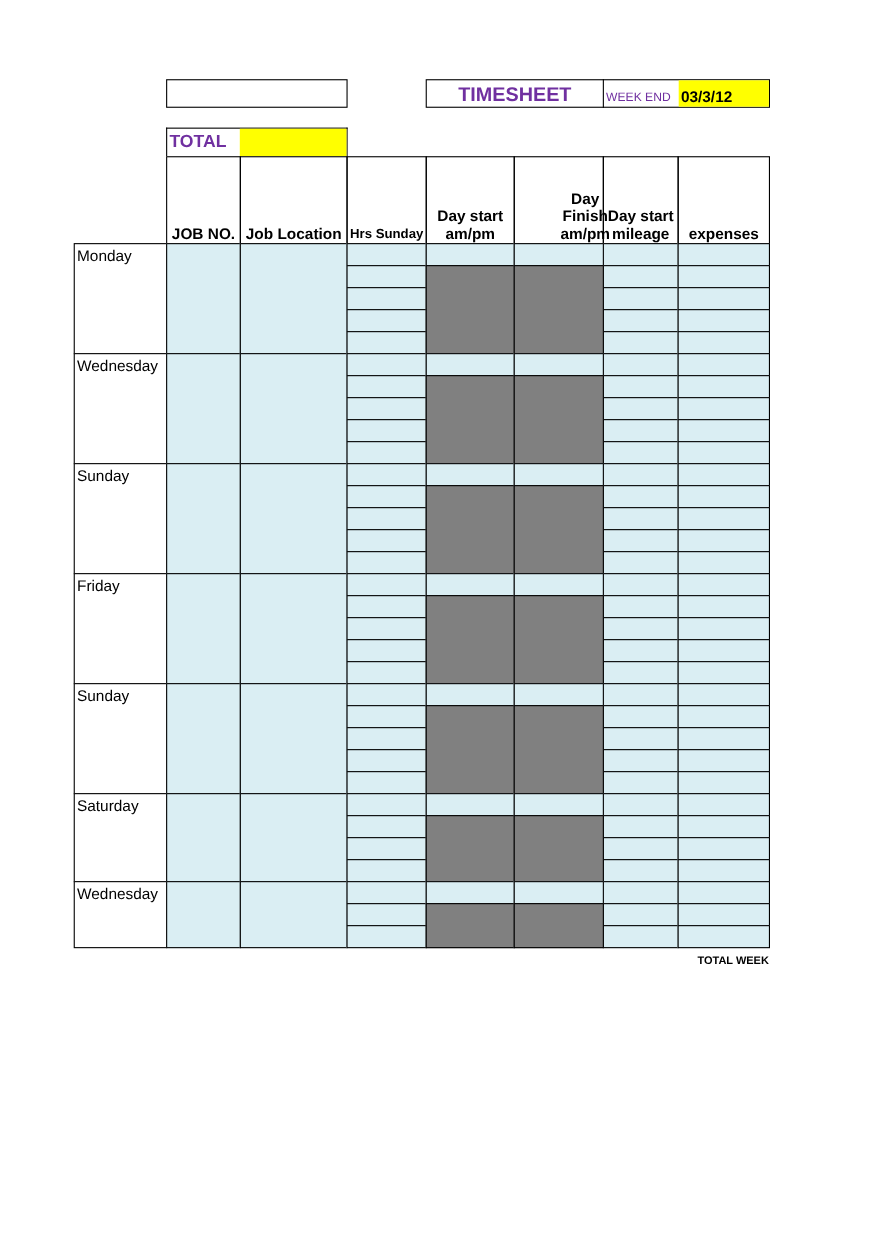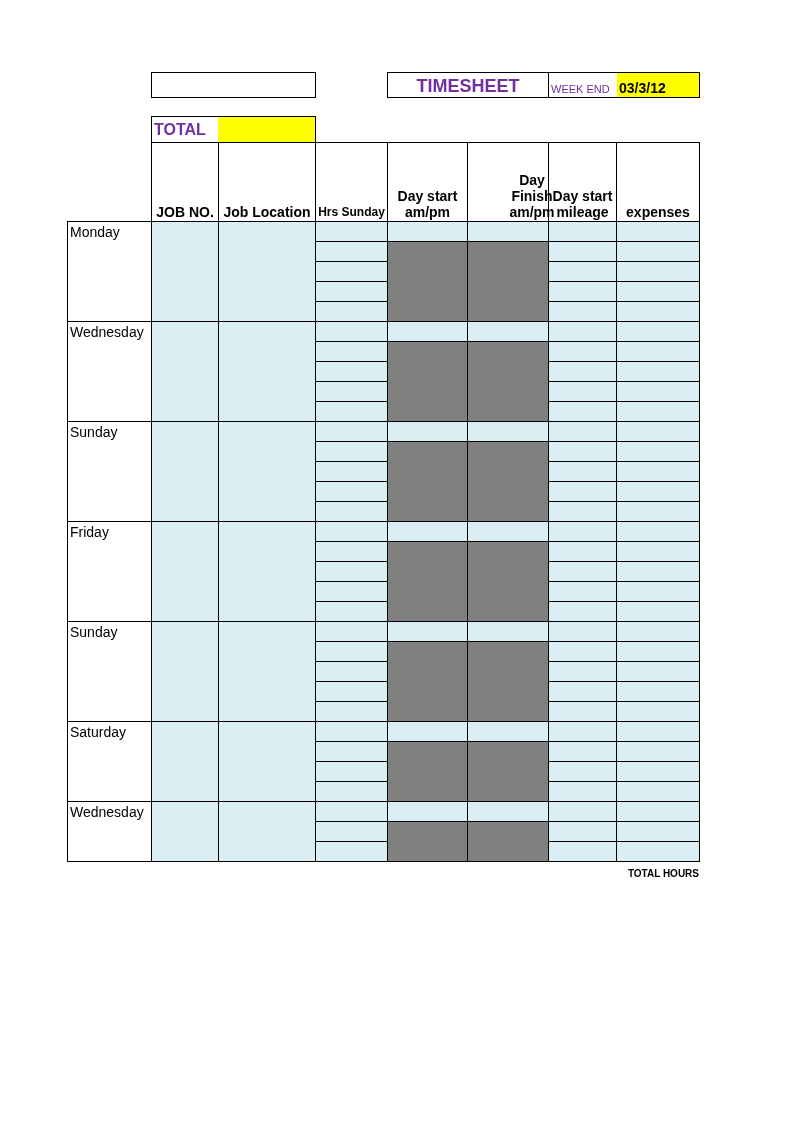--- a/index.html
+++ b/index.html
@@ -185,14 +185,14 @@
       <div class="cell blue" style="left: 616px; top: 821px; width: 84px; height: 21px;"></div>
       <div class="cell blue" style="left: 315px; top: 841px; width: 73px; height: 21px;"></div>
       <div class="cell blue" style="left: 548px; top: 841px; width: 69px; height: 21px;"></div>
       <div class="cell blue" style="left: 616px; top: 841px; width: 84px; height: 21px;"></div>
       <div class="cell blue" style="left: 387px; top: 801px; width: 81px; height: 21px;"></div>
       <div class="cell blue" style="left: 467px; top: 801px; width: 82px; height: 21px;"></div>
       <div class="cell grey" style="left: 387px; top: 821px; width: 81px; height: 41px;"></div>
       <div class="cell grey" style="left: 467px; top: 821px; width: 82px; height: 41px;"></div>
     </div>
 
-  <div class="abs total">TOTAL HOURS</div>
+  <div class="abs total">TOTAL WEEK</div>
 </div>
 
 </body></html>

